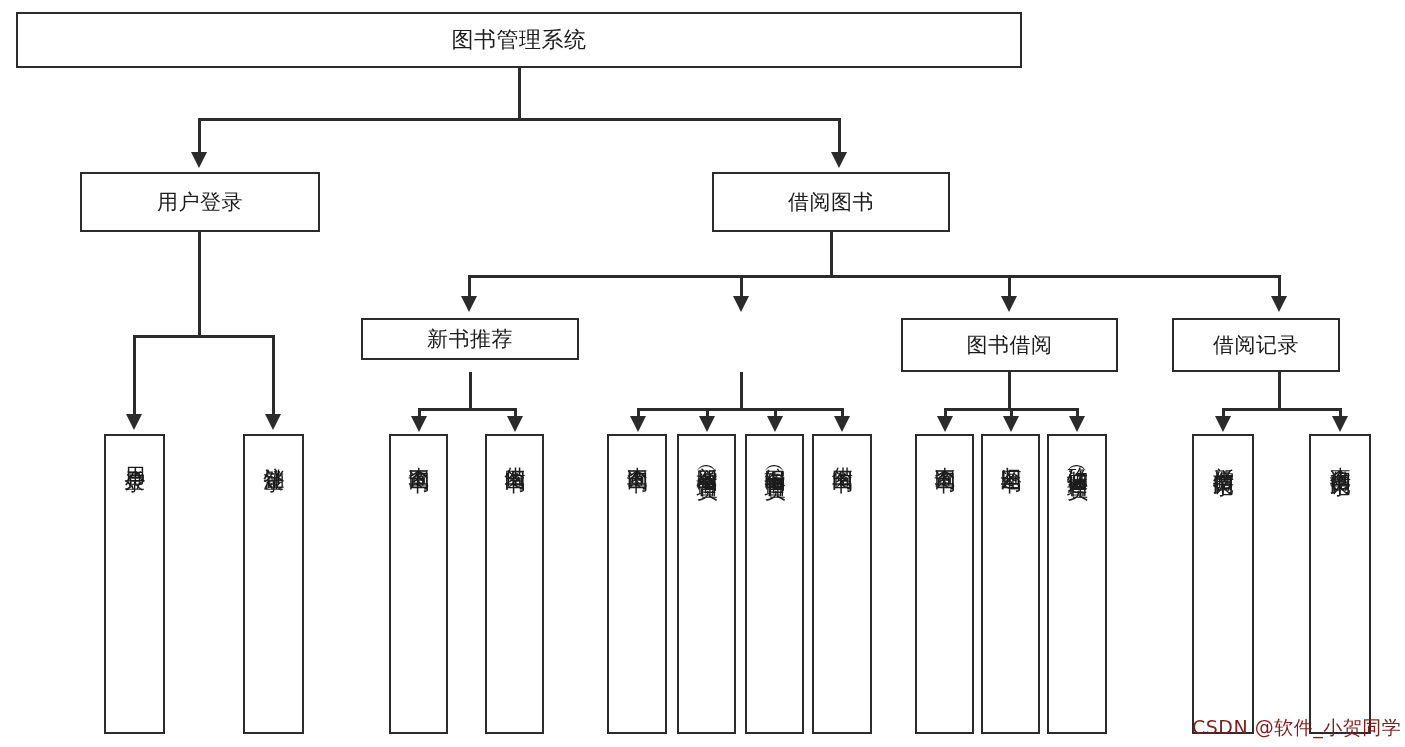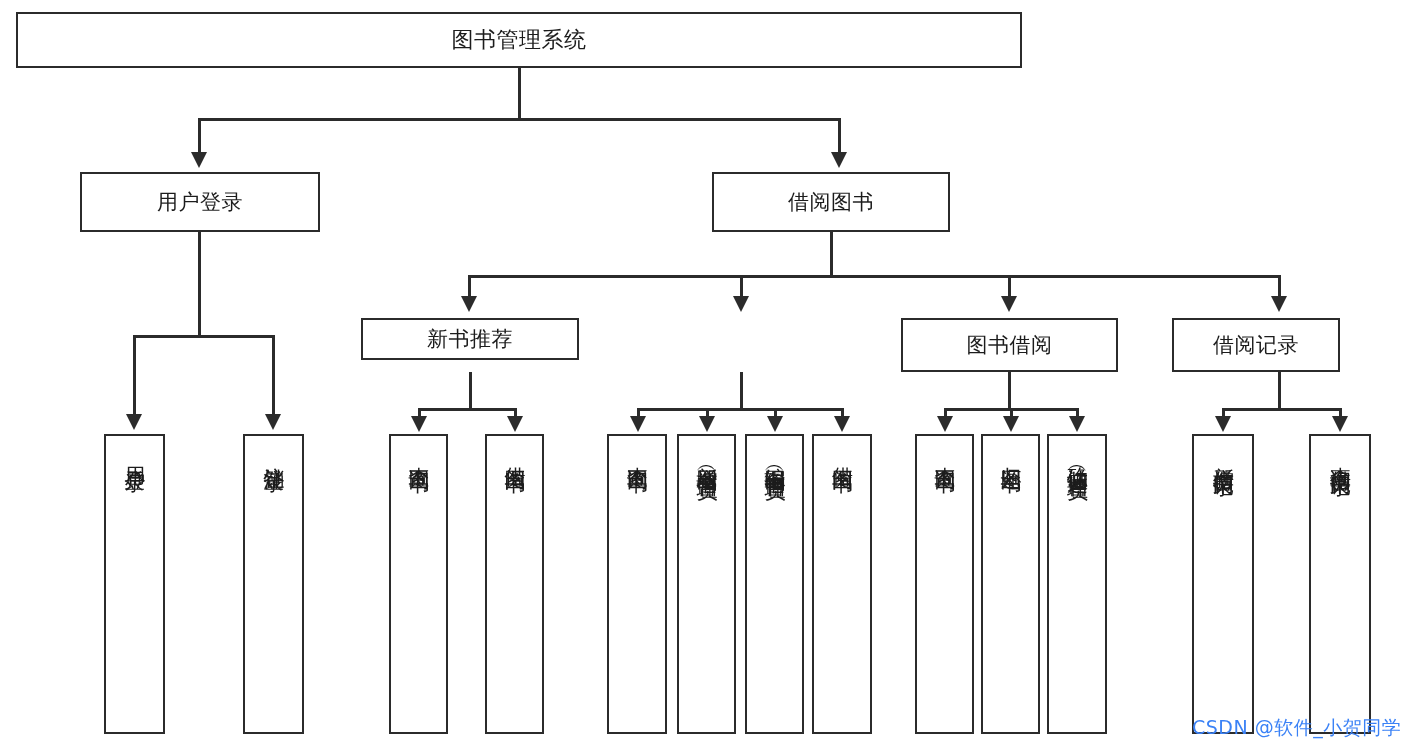--- a/index.html
+++ b/index.html
@@ -66,21 +66,21 @@
     width:0;height:0;
     border-left:8px solid transparent;
     border-right:8px solid transparent;
     border-top:16px solid #2b2b2b;
   }
 
   
   #watermark{
     position:absolute;
     font-size:19px;
-    color:#3b82f6;
+    color:#7f1d1d;
     white-space:nowrap;
     letter-spacing:0.5px;
     pointer-events:none;
   }
 </style>
 </head>
 <body>
 
 <div id="canvas">
 

